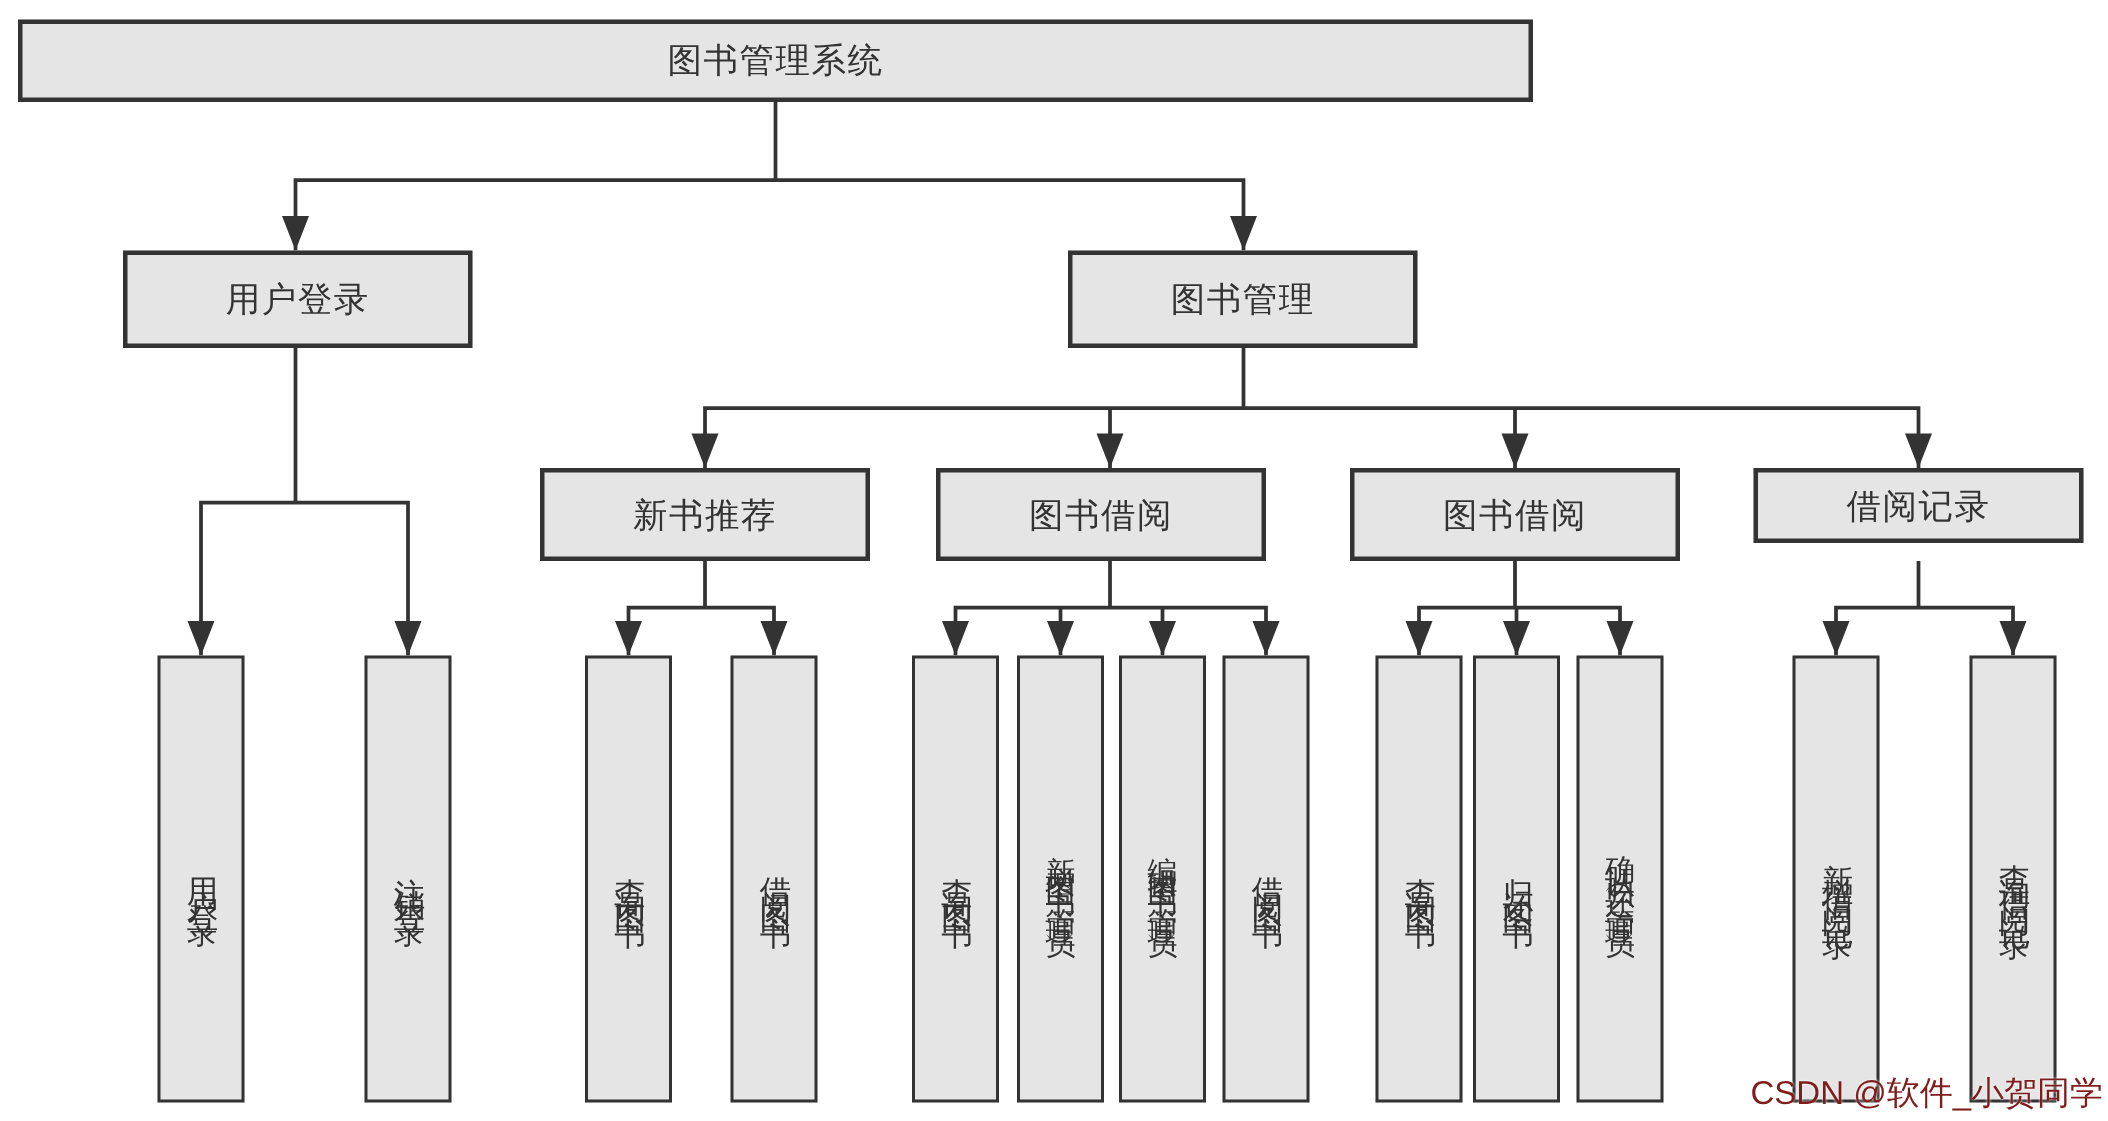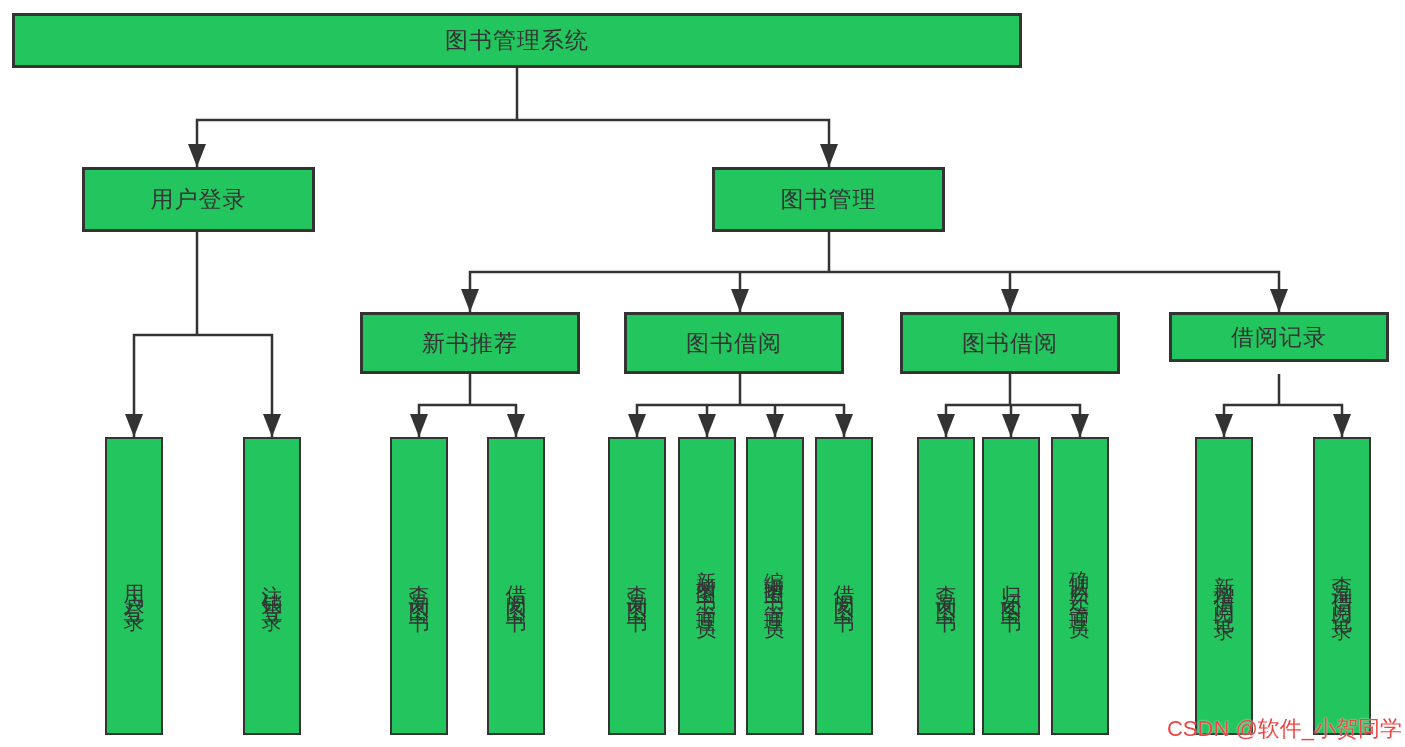--- a/index.html
+++ b/index.html
@@ -13,21 +13,21 @@
   }
   .connectors {
     position: absolute;
     left: 0; top: 0;
     width: 1405px; height: 747px;
     pointer-events: none;
   }
   .box {
     position: absolute;
     box-sizing: border-box;
-    background: #22c55e;
+    background: #e5e5e5;
     border: 3px solid #333333;
     color: #333333;
     display: flex;
     align-items: center;
     justify-content: center;
     text-align: left;
   }
   .hbox { font-size: 23px; letter-spacing: 1px; }
   .vbox {
     border-width: 2.5px;
@@ -60,21 +60,21 @@
   #l-cb-return  { left: 982px; }
   #l-cb-confirm { left: 1051px; }
   #l-r-add      { left: 1195px; }
   #l-r-query    { left: 1313px; }
 
   .watermark {
     position: absolute;
     right: 3px;
     bottom: 3px;
     font-size: 22px;
-    color: #ef4444;
+    color: #7f1d1d;
     text-shadow: 0 0 2px rgba(255,255,255,0.9);
     z-index: 10;
     white-space: nowrap;
   }
 </style>
 </head>
 <body>
 
 <div class="stage">
 

